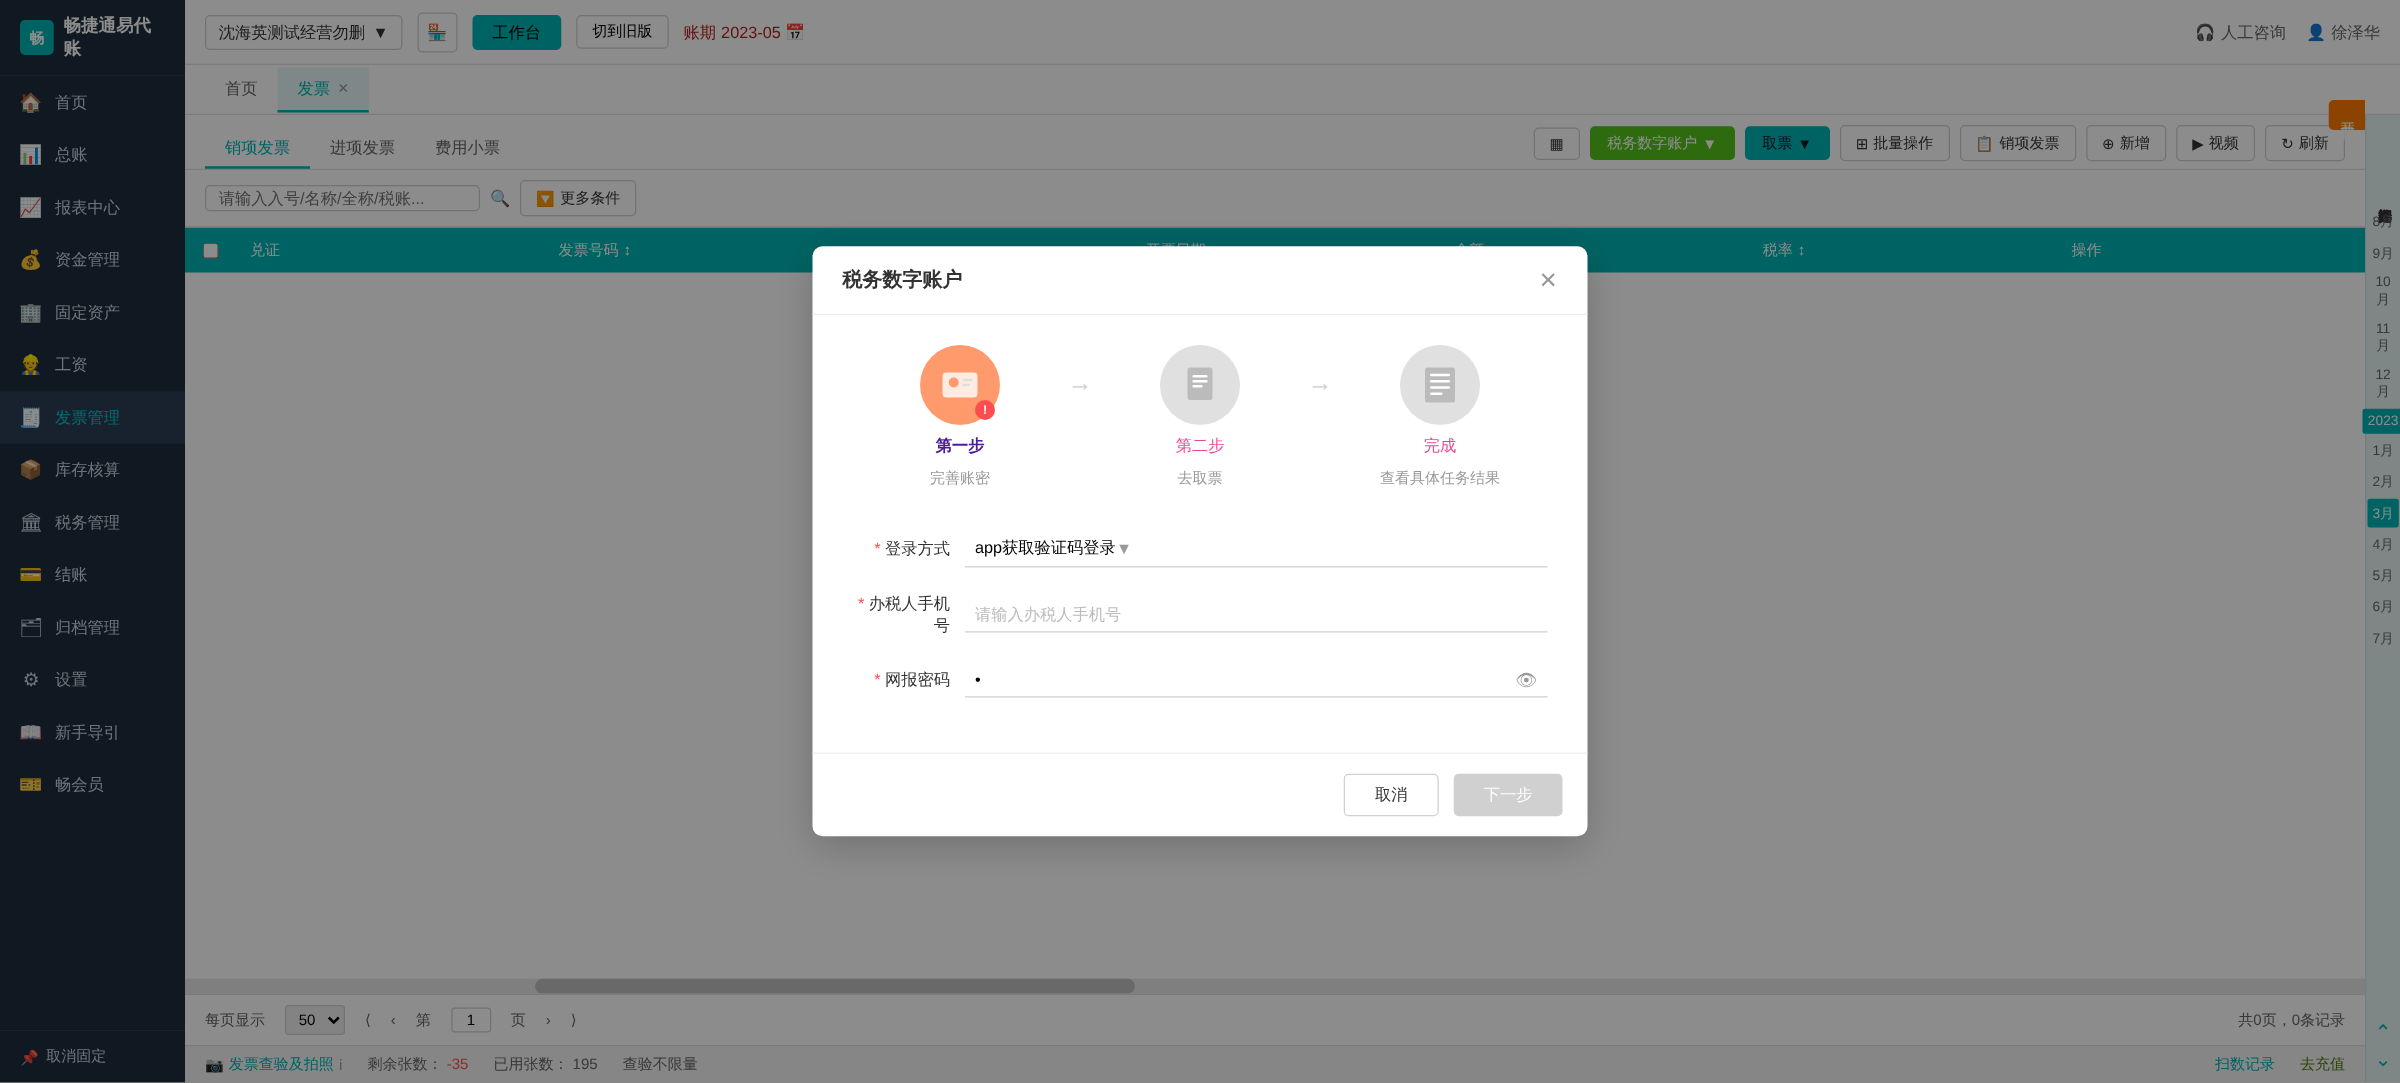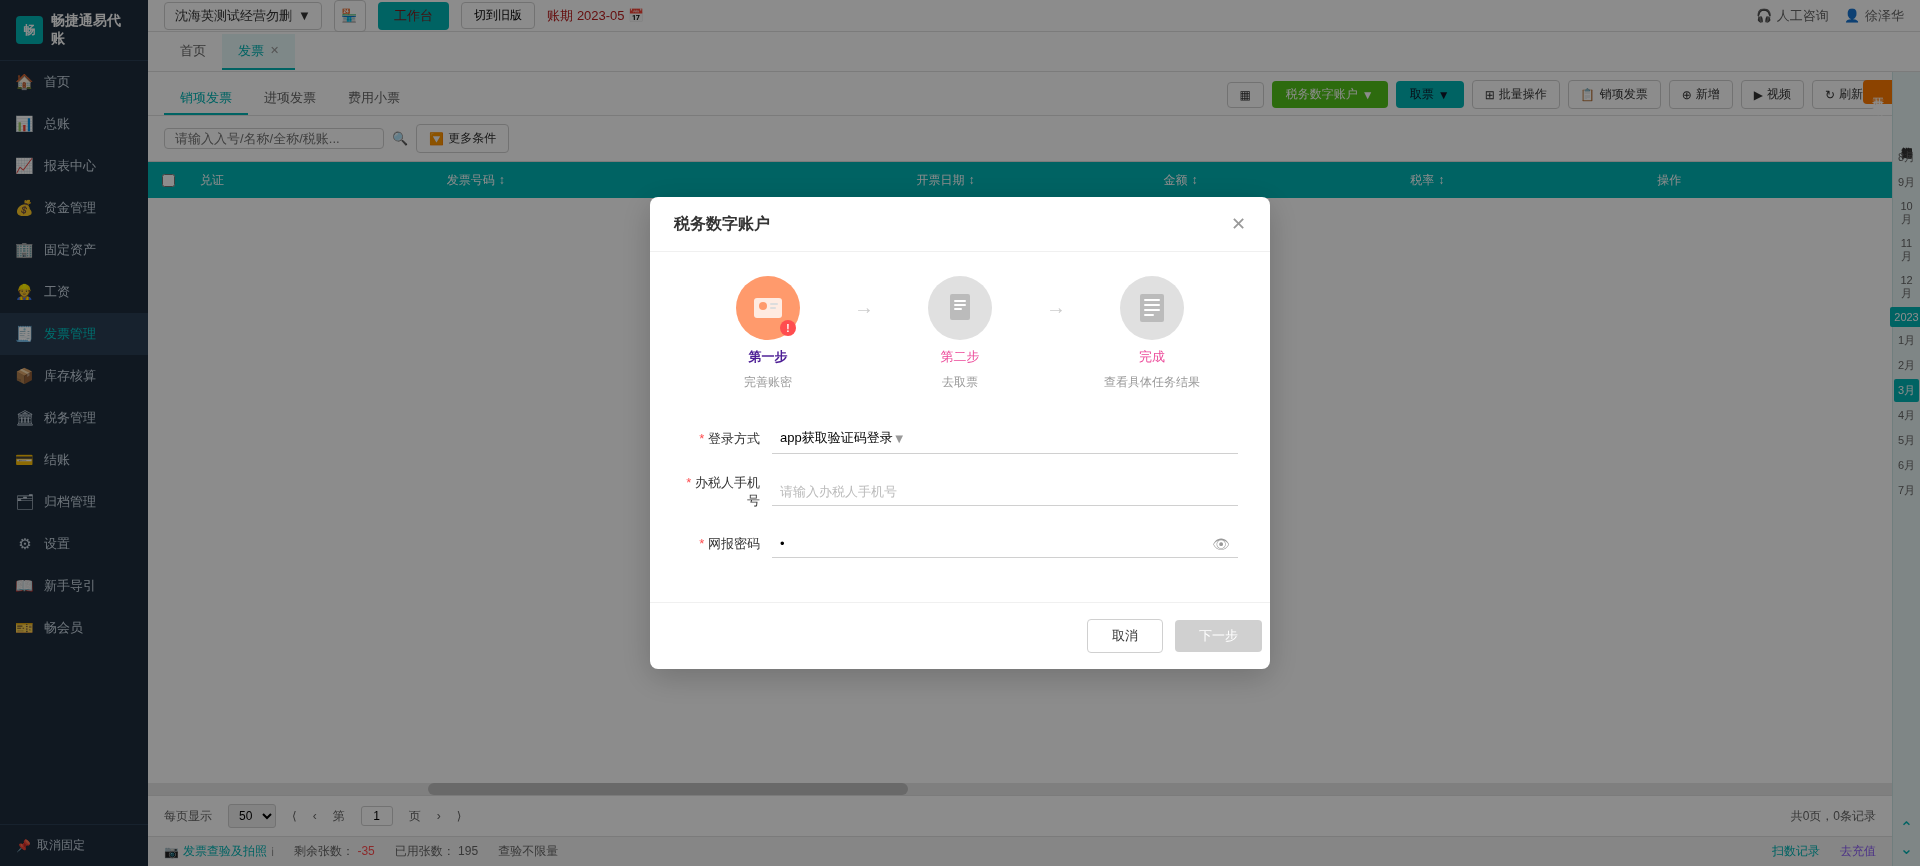--- a/index.html
+++ b/index.html
@@ -14,24 +14,24 @@
     .sidebar-logo-icon { width: 28px; height: 28px; background: #00b4b4; border-radius: 4px; display: flex; align-items: center; justify-content: center; color: #fff; font-size: 12px; }
     .sidebar-item { display: flex; align-items: center; gap: 10px; padding: 12px 16px; cursor: pointer; transition: background 0.2s; font-size: 13px; }
     .sidebar-item.active { background: #2a3f54; color: #00c8c8; }
     .sidebar-item-icon { width: 18px; height: 18px; display: flex; align-items: center; justify-content: center; font-size: 15px; }
     .sidebar-footer { margin-top: auto; padding: 12px 16px; border-top: 1px solid #2a3f54; font-size: 12px; display: flex; align-items: center; gap: 6px; cursor: pointer; }
 
     
     .main-area { flex: 1; display: flex; flex-direction: column; overflow: hidden; }
 
     
-    .top-header { height: 32px; background: #fff; border-bottom: 1px solid #e0e0e0; display: flex; align-items: center; padding: 0 16px; gap: 12px; }
+    .top-header { height: 52px; background: #fff; border-bottom: 1px solid #e0e0e0; display: flex; align-items: center; padding: 0 16px; gap: 12px; }
     .company-select { display: flex; align-items: center; gap: 6px; border: 1px solid #d0d0d0; border-radius: 4px; padding: 4px 10px; cursor: pointer; font-size: 13px; color: #333; }
     .header-btn { border: 1px solid #d0d0d0; border-radius: 4px; padding: 4px 12px; cursor: pointer; font-size: 12px; background: #fff; }
-    .header-btn-teal { background: #00b4b4; color: #7f1d1d; border: none; border-radius: 4px; padding: 5px 16px; cursor: pointer; font-size: 13px; }
+    .header-btn-teal { background: #00b4b4; color: #000000; border: none; border-radius: 4px; padding: 5px 16px; cursor: pointer; font-size: 13px; }
     .header-period { display: flex; align-items: center; gap: 4px; font-size: 13px; color: #b91c1c; }
     .header-right { margin-left: auto; display: flex; align-items: center; gap: 16px; font-size: 13px; color: #666; }
     .header-icon-box { width: 32px; height: 32px; border: 1px solid #d0d0d0; border-radius: 4px; display: flex; align-items: center; justify-content: center; cursor: pointer; }
 
     
     .tab-bar { background: #fff; border-bottom: 1px solid #e0e0e0; display: flex; align-items: center; padding: 0 16px; height: 40px; gap: 0; }
     .tab-item { padding: 8px 16px; cursor: pointer; font-size: 13px; color: #666; border-bottom: 2px solid transparent; display: flex; align-items: center; gap: 6px; }
     .tab-item.active { color: #00b4b4; border-bottom: 2px solid #00b4b4; background: #e6f7f7; }
     .tab-close { font-size: 11px; color: #999; cursor: pointer; }
 
@@ -67,21 +67,21 @@
     .right-panel-month { font-size: 11px; color: #666; padding: 4px; cursor: pointer; text-align: center; }
     .right-panel-month.active { background: #00b4b4; color: #fff; border-radius: 2px; }
 
     
     .modal-overlay { position: fixed; top: 0; left: 0; width: 100%; height: 100%; background: rgba(0,0,0,0.45); display: flex; align-items: center; justify-content: center; z-index: 1000; }
     .modal { background: #fff; border-radius: 8px; width: 620px; padding: 0; box-shadow: 0 8px 32px rgba(0,0,0,0.2); }
     .modal-header { padding: 16px 24px; border-bottom: 1px solid #f0f0f0; display: flex; align-items: center; justify-content: space-between; }
     .modal-title { font-size: 16px; font-weight: bold; color: #333; }
     .modal-close { cursor: pointer; color: #999; font-size: 18px; }
     .modal-body { padding: 24px 32px; }
-    .modal-footer { padding: 16px 8px; border-top: 1px solid #f0f0f0; display: flex; align-items: center; justify-content: flex-end; gap: 12px; }
+    .modal-footer { padding: 16px 20px; border-top: 1px solid #f0f0f0; display: flex; justify-content: flex-end; gap: 12px; }
 
     
     .steps-container { display: flex; align-items: flex-start; justify-content: center; margin-bottom: 32px; gap: 0; }
     .step { display: flex; flex-direction: column; align-items: center; gap: 8px; flex: 1; }
     .step-icon-circle { width: 64px; height: 64px; border-radius: 50%; display: flex; align-items: center; justify-content: center; font-size: 28px; position: relative; }
     .step-icon-active { background: #ff9a6c; }
     .step-icon-inactive { background: #e0e0e0; }
     .step-error-dot { position: absolute; bottom: 4px; right: 4px; width: 16px; height: 16px; background: #ff4d4f; border-radius: 50%; display: flex; align-items: center; justify-content: center; color: #fff; font-size: 10px; font-weight: bold; }
     .step-title { font-size: 13px; color: #4c1d95; font-weight: bold; }
     .step-title-inactive { font-size: 13px; color: #ec4899; }
@@ -342,21 +342,21 @@
             <span>剩余张数：</span>
             <span style="color:#ff4d4f;">-35</span>
           </span>
           <span>
             <span>已用张数：</span>
             <span>195</span>
           </span>
           <span>查验不限量</span>
           <div style="flex:1;"></div>
           <span style="color:#00b4b4;cursor:pointer;">扫数记录</span>
-          <span style="color:#8b5cf6;cursor:pointer;text-align:center;">去充值</span>
+          <span style="color:#4d7c0f;cursor:pointer;text-align:center;">去充值</span>
         </div>
       </div>
 
       <div class="right-panel">
         <div style="writing-mode:vertical-lr;font-size:11px;color:#333;padding:6px 4px;font-weight:bold;">期间选择</div>
         <div class="right-panel-month">8月</div>
         <div class="right-panel-month">9月</div>
         <div class="right-panel-month">10月</div>
         <div class="right-panel-month">11月</div>
         <div class="right-panel-month">12月</div>

